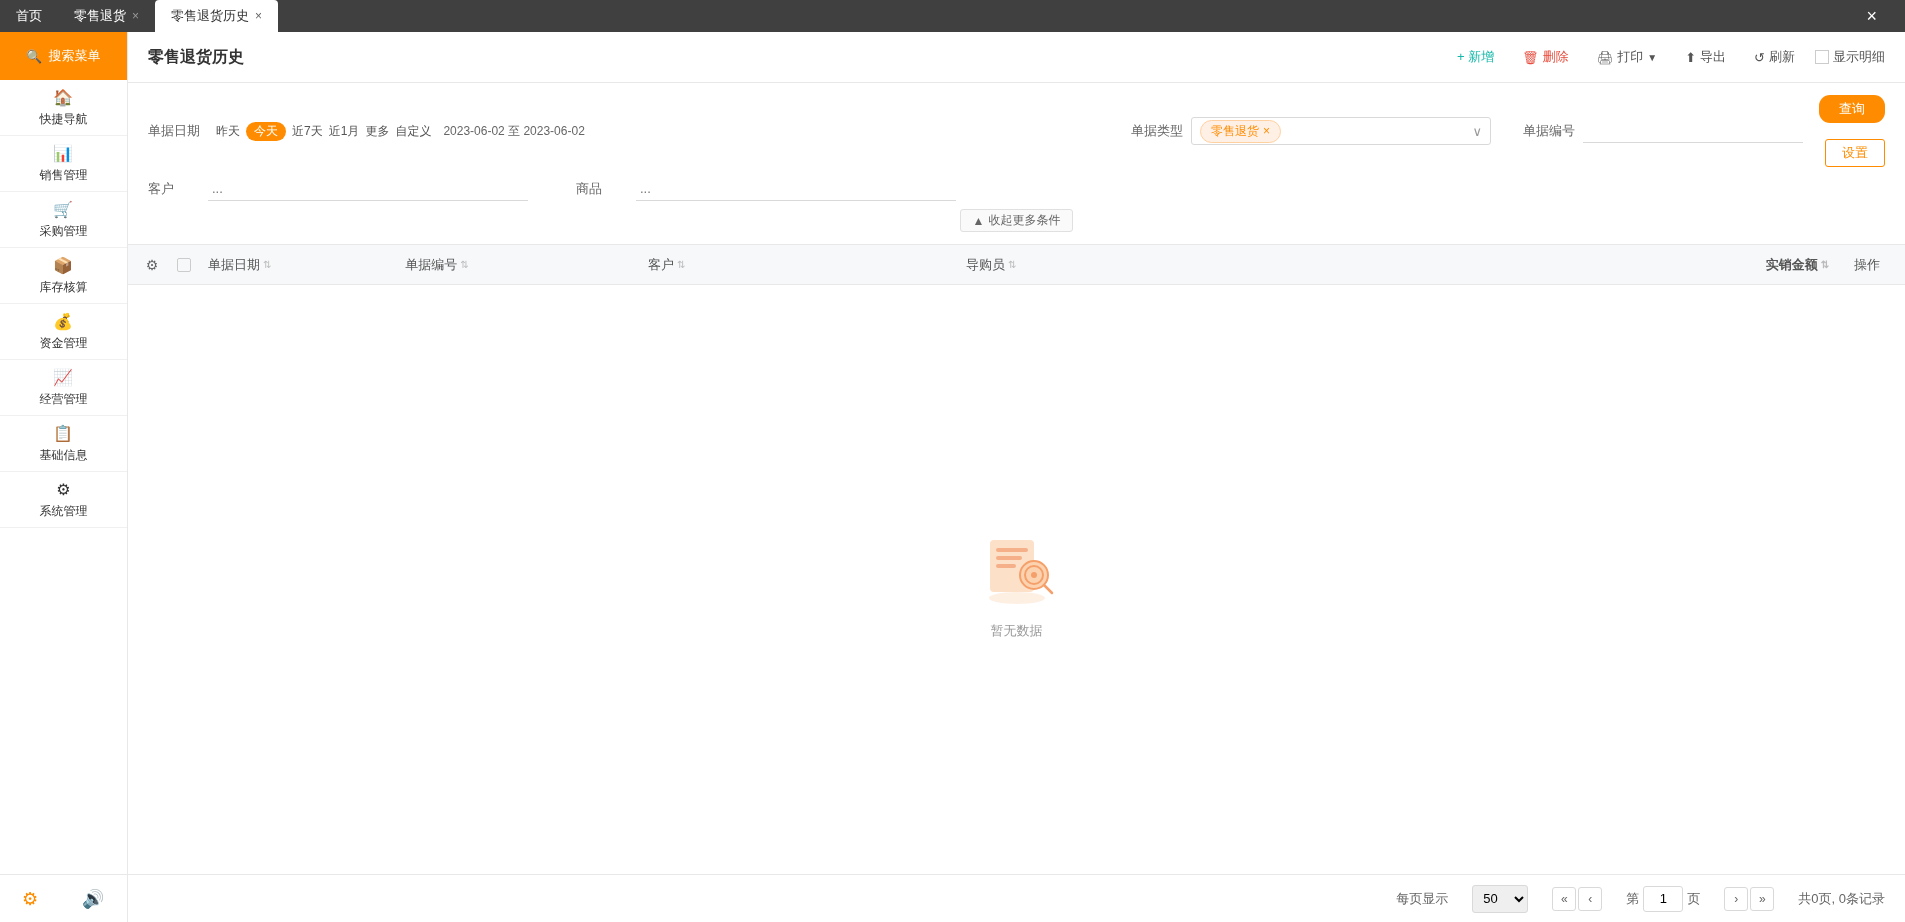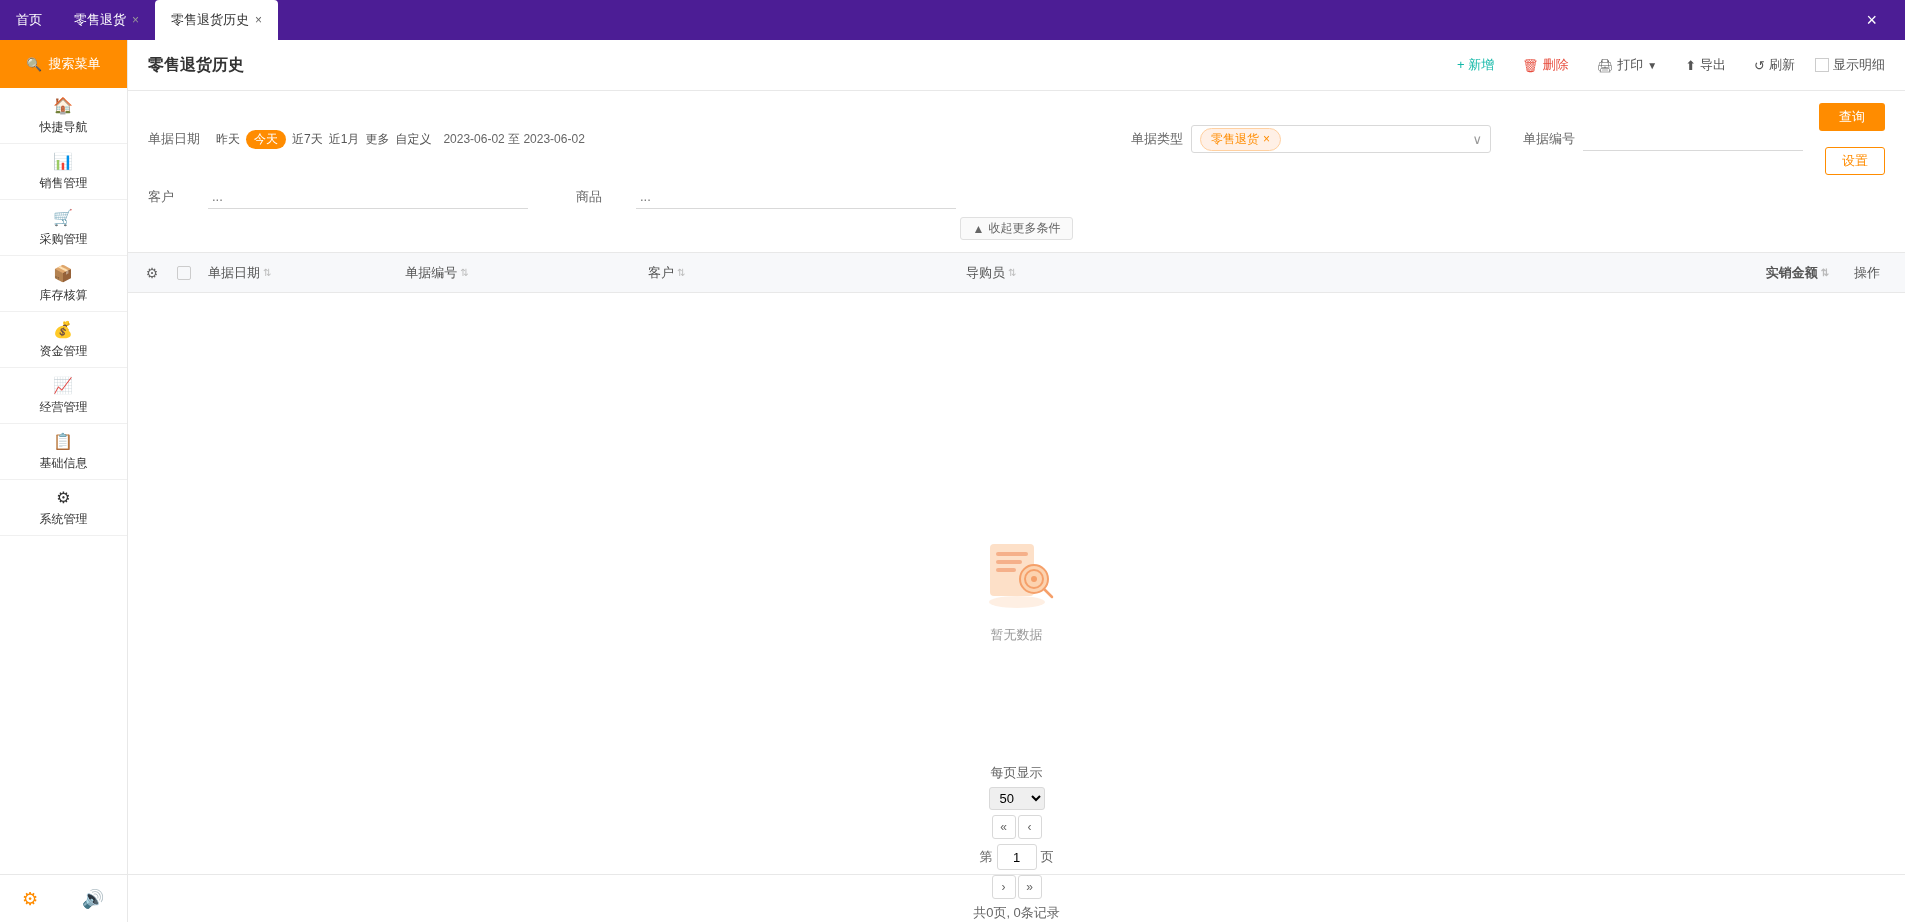--- a/index.html
+++ b/index.html
@@ -1,19 +1,19 @@
 <!DOCTYPE html>
 <html><head>
   <meta charset="utf-8">
   <style>
     * { margin: 0; padding: 0; box-sizing: border-box; }
     body { font-family: 'Microsoft YaHei', Arial, sans-serif; font-size: 13px; background: #f5f5f5; width: 1905px; height: 922px; overflow: hidden; display: flex; flex-direction: column; }
 
     
-    .top-bar { height: 40px; background: #4c1d95; display: flex; align-items: center; flex-shrink: 0; }
+    .top-bar { height: 32px; background: #404040; display: flex; align-items: center; flex-shrink: 0; }
     .top-bar-tabs { display: flex; align-items: center; flex: 1; height: 100%; }
     .tab-item { height: 100%; display: flex; align-items: center; padding: 0 16px; font-size: 13px; color: #fff; cursor: pointer; gap: 6px; position: relative; }
     .tab-item.active { background: #fff; color: #333; border-radius: 4px 4px 0 0; }
     .tab-item .tab-close { font-size: 12px; color: #999; cursor: pointer; }
     .tab-item.active .tab-close { color: #666; }
     .tab-home { color: #fff; }
     .top-bar-right { padding-right: 16px; }
     .close-btn { color: #fff; font-size: 18px; cursor: pointer; padding: 0 12px; }
 
     
@@ -69,31 +69,31 @@
     .col-guide { flex: 1.5; }
     .col-spacer { flex: 3; }
     .col-amount { flex: 1; text-align: right; justify-content: flex-end; font-weight: bold; }
     .col-action { width: 60px; text-align: center; justify-content: center; }
     .table-body { flex: 1; display: flex; flex-direction: column; align-items: center; justify-content: center; }
     .empty-state { display: flex; flex-direction: column; align-items: center; gap: 12px; }
     .empty-icon { width: 90px; height: 90px; }
     .empty-text { color: #999; font-size: 13px; }
 
     
-    .pagination { height: 48px; display: flex; align-items: center; justify-content: flex-end; padding: 0 20px; gap: 5px; border-top: 1px solid #e8e8e8; background: #fff; flex-shrink: 0; flex-direction: column; }
+    .pagination { height: 48px; display: flex; align-items: center; justify-content: flex-end; padding: 0 20px; gap: 24px; border-top: 1px solid #e8e8e8; background: #fff; flex-shrink: 0; }
     .page-size-label { color: #666; font-size: 13px; }
     .page-size-select { border: 1px solid #d9d9d9; border-radius: 3px; padding: 2px 6px; font-size: 13px; height: 28px; cursor: pointer; }
     .page-nav { display: flex; align-items: center; gap: 2px; }
     .page-nav-btn { width: 24px; height: 24px; display: flex; align-items: center; justify-content: center; border: 1px solid #d9d9d9; border-radius: 3px; cursor: pointer; color: #666; font-size: 12px; background: #fff; }
     .page-input-wrap { display: flex; align-items: center; gap: 4px; color: #666; font-size: 13px; }
     .page-input { width: 40px; height: 26px; border: 1px solid #d9d9d9; border-radius: 3px; text-align: center; font-size: 13px; }
     .page-total { color: #666; font-size: 13px; }
 
     
-    .btn-query { background: #ff8c00; color: #fff; border: none; border-radius: 3px; padding: 5px 20px; font-size: 13px; cursor: pointer; }
+    .btn-query { background: #ff8c00; color: #fff; border: none; border-radius: 11px; padding: 5px 20px; font-size: 13px; cursor: pointer; }
     .btn-settings { background: #fff; color: #ff8c00; border: 1px solid #ff8c00; border-radius: 3px; padding: 4px 16px; font-size: 13px; cursor: pointer; margin-top: 12px; }
     .action-btns { display: flex; flex-direction: column; align-items: flex-end; gap: 4px; margin-left: 16px; }
 
     .gear-icon { font-size: 14px; color: #666; }
     .checkbox { width: 14px; height: 14px; border: 1px solid #ccc; border-radius: 2px; }
   </style>
 </head>
 <body>
 
 <div class="top-bar">

